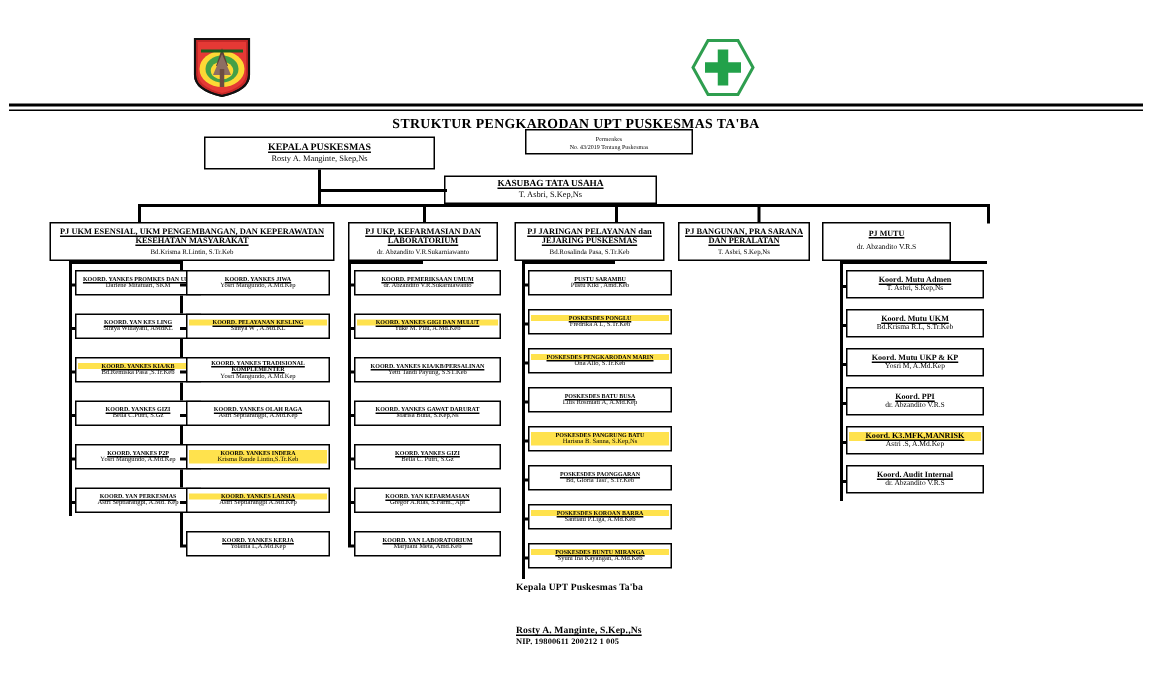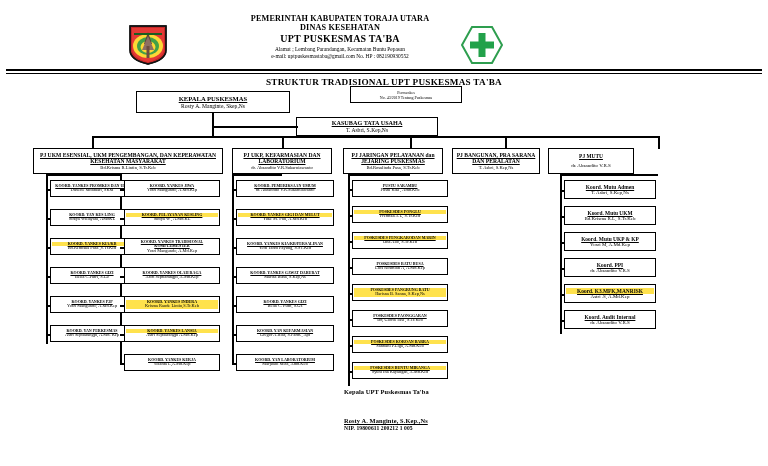--- a/index.html
+++ b/index.html
@@ -139,40 +139,33 @@
       <ellipse cx="22" cy="24" rx="11" ry="9" fill="#43a047"></ellipse>
       <ellipse cx="22" cy="25" rx="7.5" ry="6" fill="#fdd835"></ellipse>
       <path d="M22 10 L26 22 H18 Z" fill="#5d4037"></path>
       <path d="M22 14 L28 28 H16 Z" fill="#8d6e63"></path>
       <rect x="20.5" y="24" width="3" height="12" fill="#6d4c41"></rect>
       <path d="M8 12 H36" stroke="#1b5e20" stroke-width="2" fill="none"></path>
       <path d="M4 4 H40 V28 Q40 38 22 42 Q4 38 4 28 Z" fill="none" stroke="#111" stroke-width="1.4"></path>
     </svg>
   </div>
 
-  <div class="lh-text">
-    <div class="lh-l1">PEMERINTAH KABUPATEN TORAJA UTARA</div>
-    <div class="lh-l2">DINAS KESEHATAN</div>
-    <div class="lh-l3">UPT PUSKESMAS TA'BA</div>
-    <div class="lh-l4">Alamat ; Lembang Parandangan, Kecamatan Buntu Pepasan</div>
-    <div class="lh-l5">e-mail: uptpuskesmastaba@gmail.com     No. HP : 082190930552</div>
-  </div>
 
   <div class="lh-logo-right">
     <svg viewBox="0 0 44 42" width="44" height="42">
       <path d="M12 3 H32 L42 21 L32 39 H12 L2 21 Z" fill="#fff" stroke="#2e9e4f" stroke-width="2"></path>
       <path d="M18.5 9 H25.5 V17.5 H34 V24.5 H25.5 V33 H18.5 V24.5 H10 V17.5 H18.5 Z" fill="#22a14a"></path>
     </svg>
   </div>
 </div>
 
 <div class="hr-thick"></div>
 <div class="hr-thin"></div>
 
-<div class="chart-title">STRUKTUR TRADISIONAL UPT PUSKESMAS TA'BA</div>
+<div class="chart-title">STRUKTUR PENGKARODAN UPT PUSKESMAS TA'BA</div>
 
 <div class="box tier-note" style="left:350px; top:86px; width:112px; height:17px; border-width:1px;">
   <div>Permenkes</div>
   <div>No. 43/2019 Tentang Puskesmas</div>
 </div>
 
 <div class="box tier-top" style="left:136px; top:91px; width:154px; height:22px; border-width:1.6px;">
   <div class="t">KEPALA PUSKESMAS</div>
   <div class="s">Rosty A. Manginte, Skep,Ns</div>
 </div>

